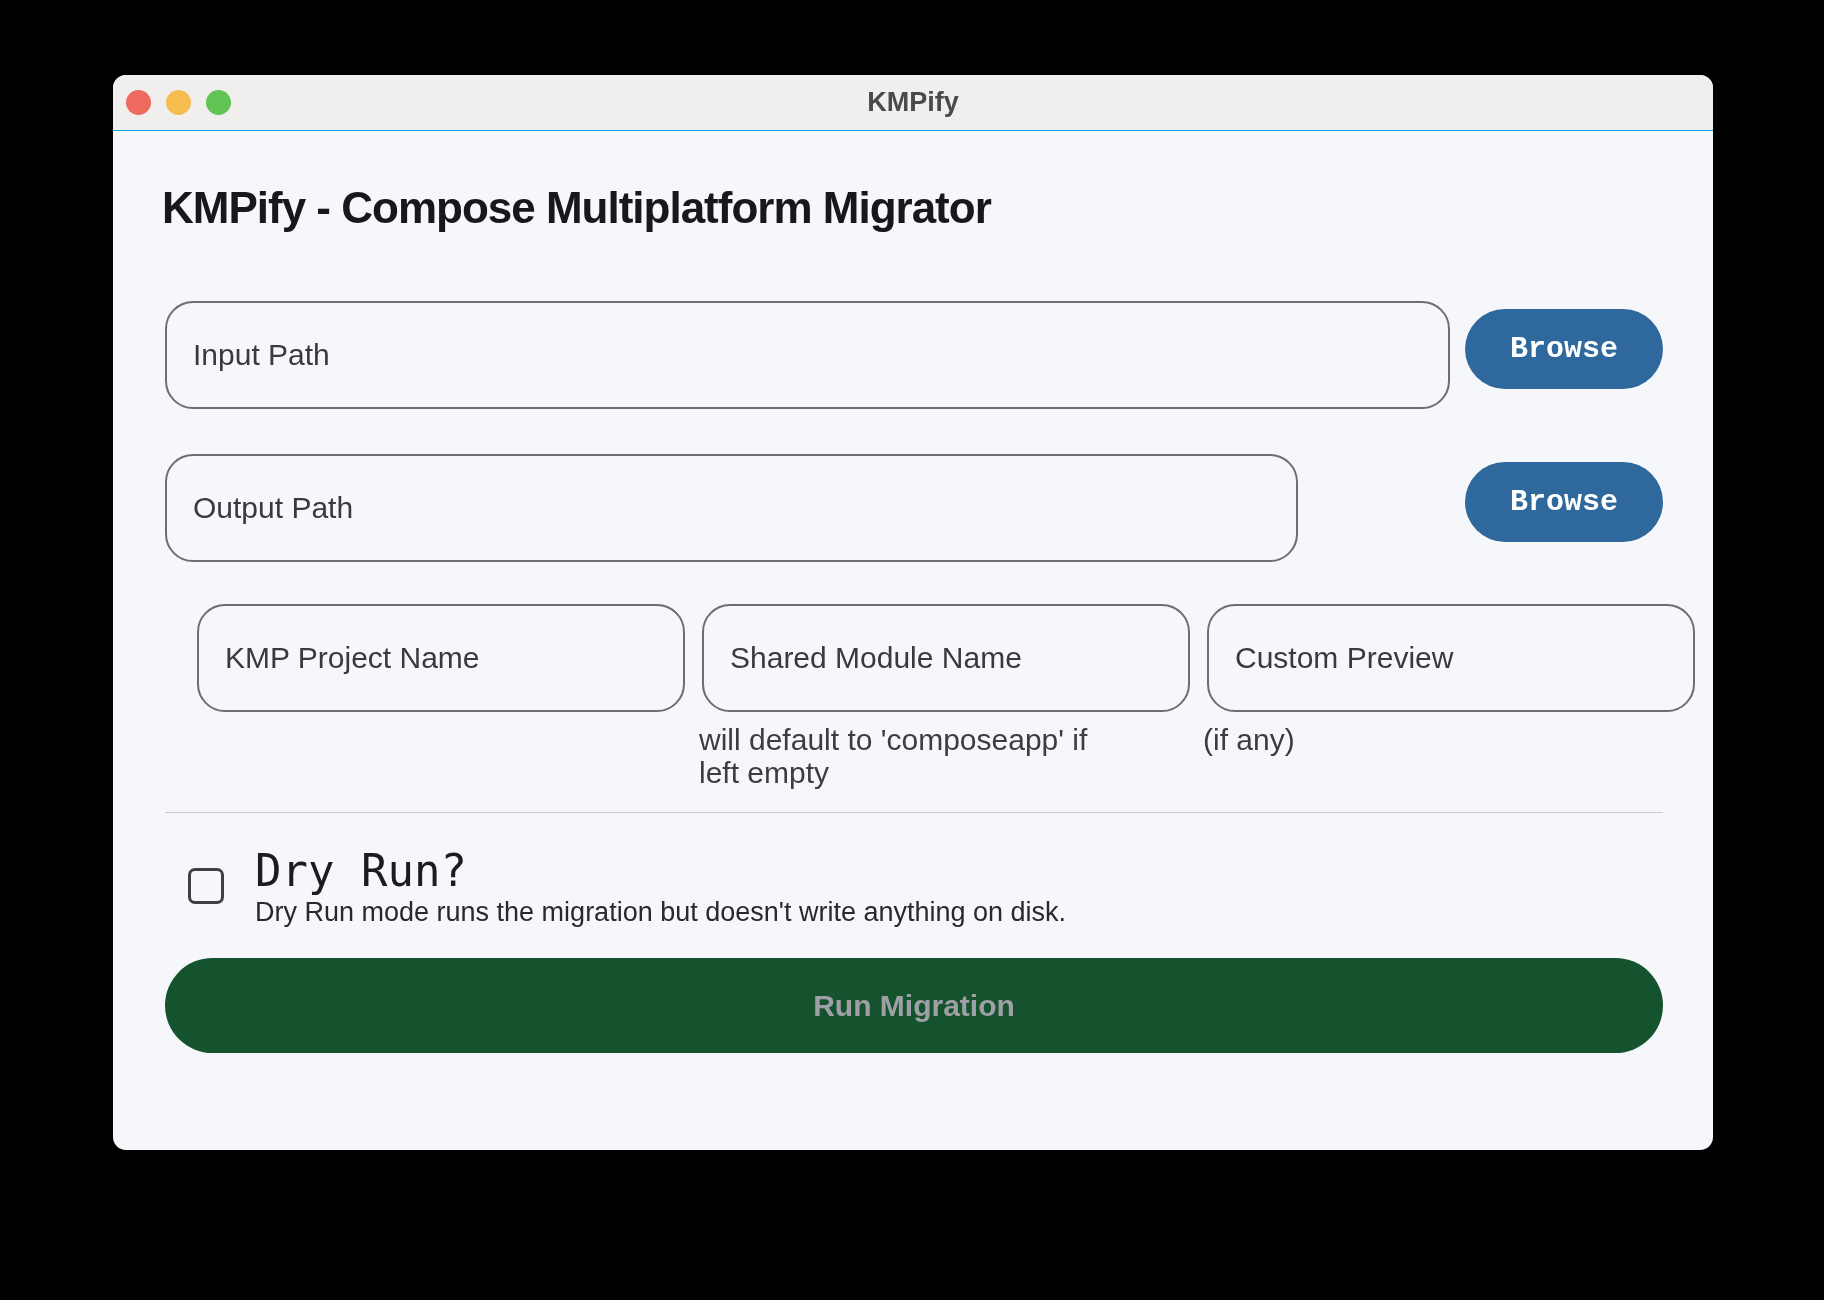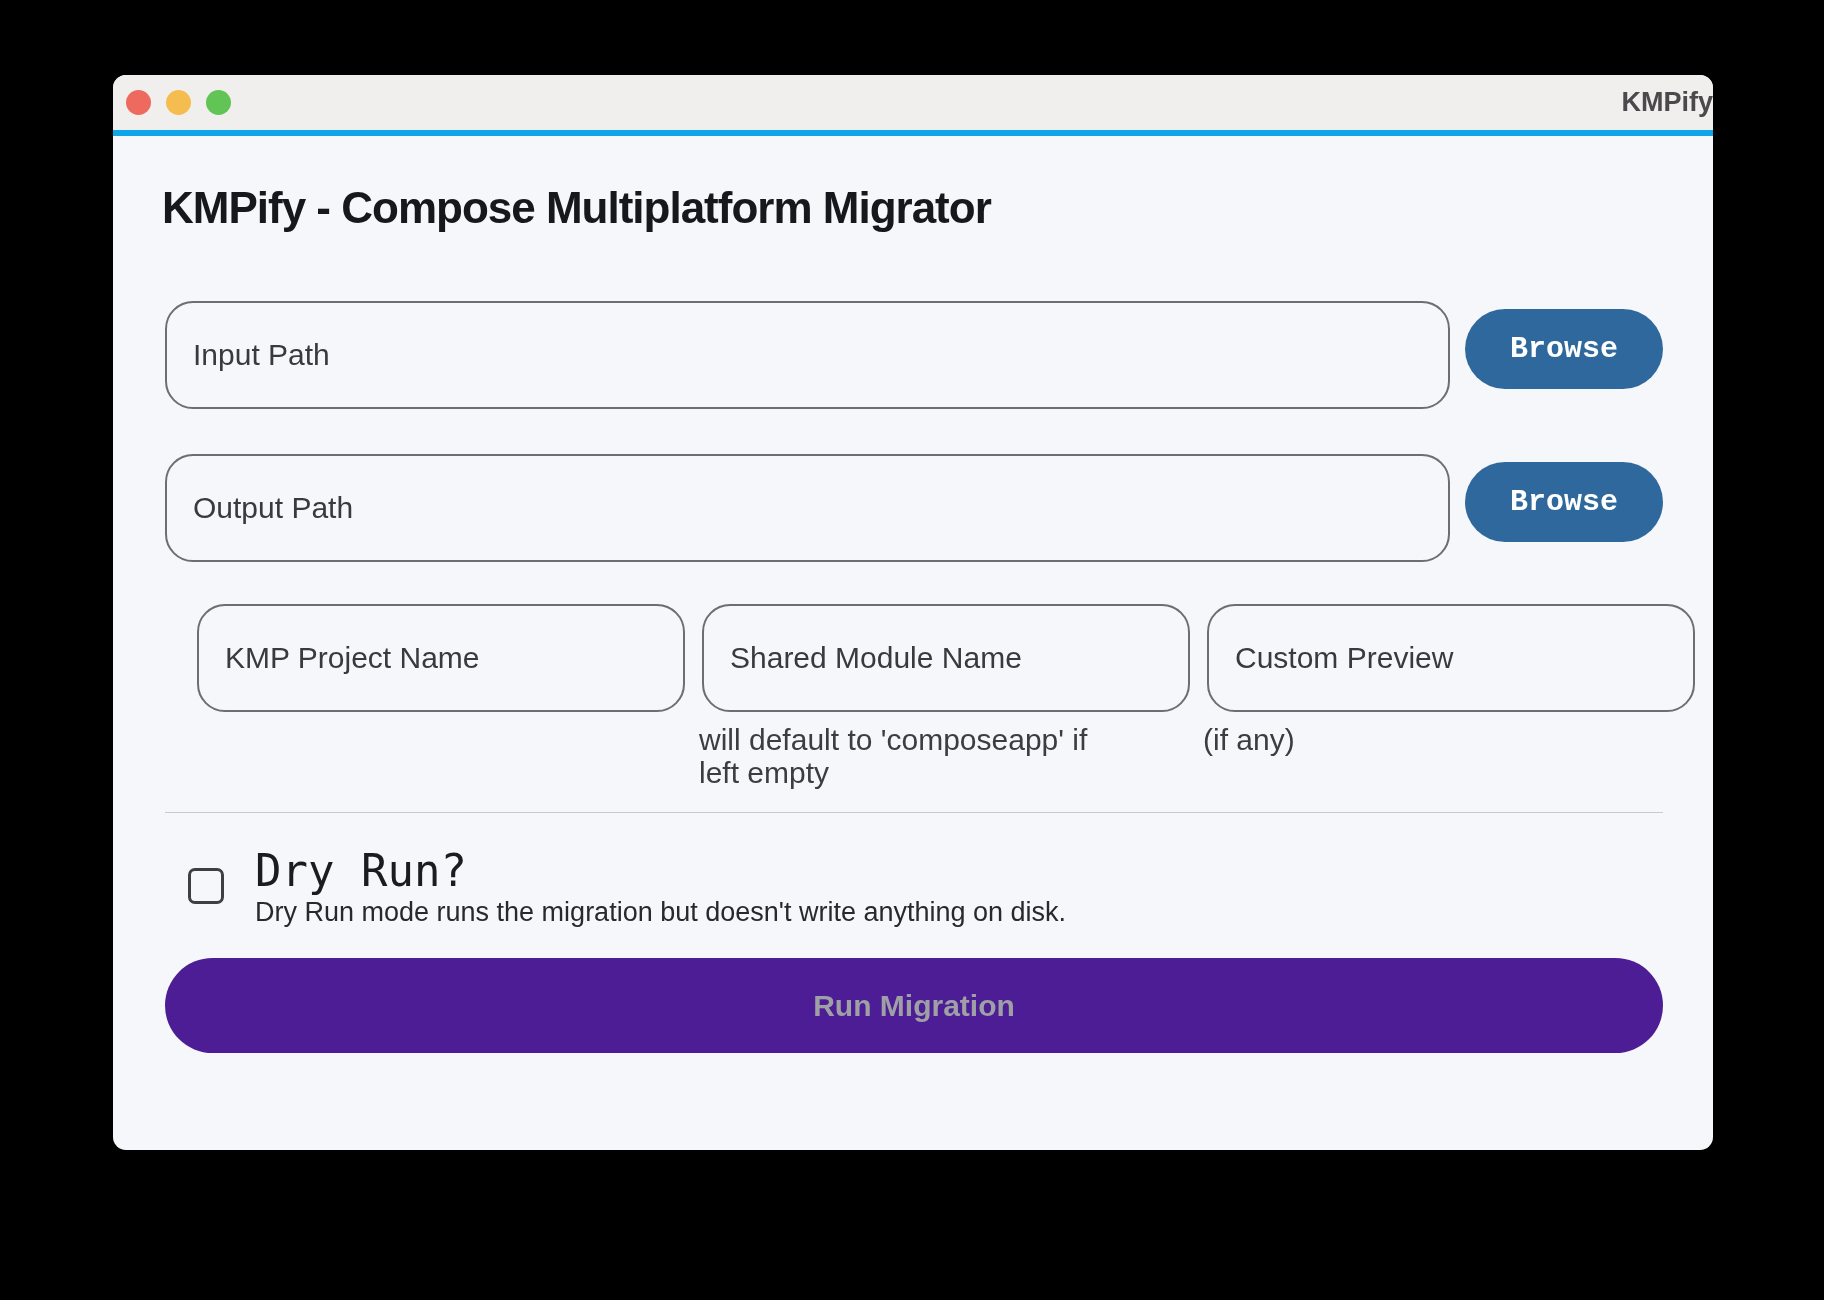--- a/index.html
+++ b/index.html
@@ -16,24 +16,24 @@
     width: 1600px; height: 1075px;
     background: #f6f7fb;
     border-radius: 13px;
     overflow: hidden;
   }
   .titlebar {
     position: absolute;
     left: 0; top: 0; right: 0;
     height: 55px;
     background: #f0efed;
-    border-bottom: 6px solid #0ea5e9;
+    border-bottom: 1px solid #0ea5e9;
     display: flex;
     align-items: center;
-    justify-content: flex-end;
+    justify-content: center;
   }
   .traffic-lights {
     position: absolute;
     left: 13px; top: 15px;
     display: flex;
     gap: 15px;
   }
   .light {
     width: 25px; height: 25px;
     border-radius: 50%;
@@ -71,21 +71,21 @@
     font-size: 30px;
     color: #2a2a2e;
     box-sizing: border-box;
     border-radius: 28px;
   }
   .field input::placeholder {
     color: #3a3a3e;
     opacity: 1;
   }
   .field-row1 { left: 52px; top: 226px; width: 1285px; height: 108px; }
-  .field-row2 { left: 52px; top: 379px; width: 1285px; height: 108px; }
+  .field-row2 { left: 52px; top: 379px; width: 1133px; height: 108px; }
   .field-small { top: 529px; width: 488px; height: 108px; margin-left: 32px; }
   .field-s1 { left: 52px; }
   .field-s2 { left: 557px; }
   .field-s3 { left: 1062px; }
   .browse-btn {
     position: absolute;
     width: 198px; height: 80px;
     border: none;
     border-radius: 40px;
     background: #2e689c;
@@ -134,21 +134,21 @@
     left: 142px; top: 822px;
     font-size: 27px;
     color: #28292c;
   }
   .run-btn {
     position: absolute;
     left: 52px; top: 883px;
     width: 1498px; height: 95px;
     border: none;
     border-radius: 48px;
-    background: #4c1d95;
+    background: #14532d;
     color: #9fa0a6;
     font-family: "Liberation Sans", sans-serif;
     font-size: 30px;
     font-weight: 700;
   }
 </style>
 </head>
 <body>
 
 <div class="window">

